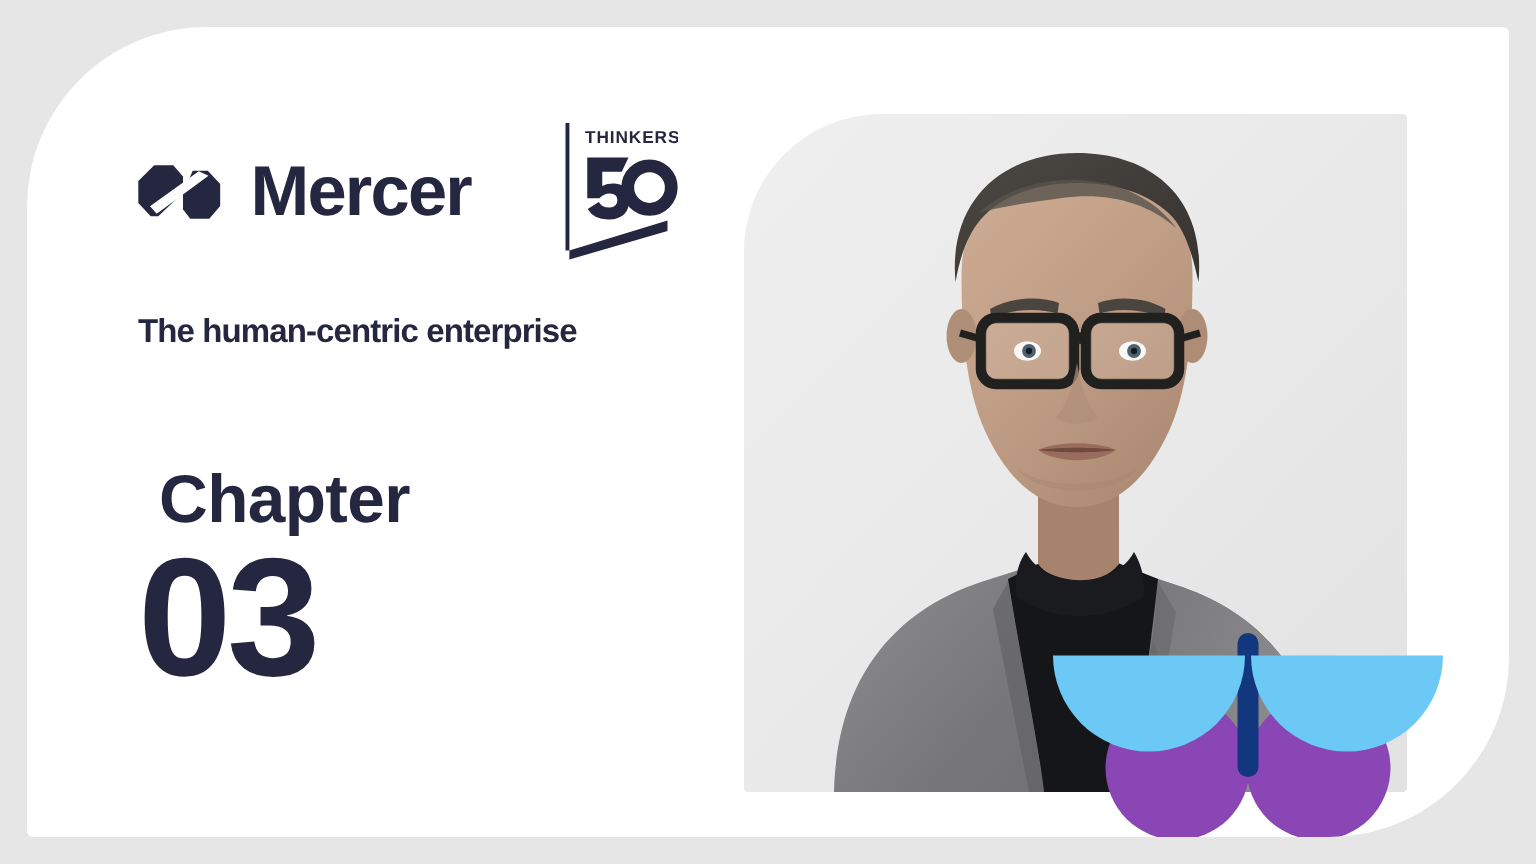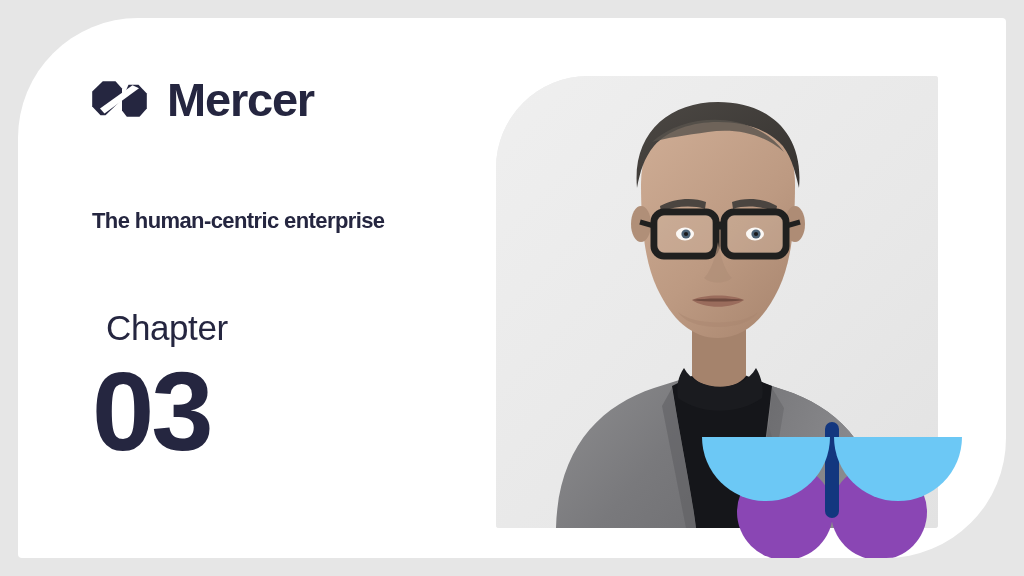--- a/index.html
+++ b/index.html
@@ -28,21 +28,21 @@
     border-bottom-left-radius:4px;
     overflow:hidden;
   }
 
   
   .logo-row {
     position:absolute;
     left:73px; top:58px;
     display:flex; align-items:center;
   }
-  .mercer-lockup { display:flex; align-items:center; gap:14px; }
+  .mercer-lockup { display:flex; align-items:flex-end; gap:14px; }
   .mercer-mark { width:62px; height:42px; display:block; }
   .mercer-word {
     font-size:47px;
     font-weight:700;
     letter-spacing:-1.2px;
     color:#252640;
     line-height:1;
     font-family:"Liberation Sans", sans-serif;
   }
 
@@ -62,22 +62,22 @@
     font-weight:700;
     line-height:1.32;
     letter-spacing:-0.6px;
     color:#252640;
   }
 
   
   .chapter-label {
     position:absolute;
     left:88px; top:292px;
-    font-size:35px;
-    font-weight:400;
+    font-size:45px;
+    font-weight:700;
     letter-spacing:-0.4px;
     color:#252640;
     line-height:1;
   }
   .chapter-number {
     position:absolute;
     left:74px; top:338px;
     font-size:112px;
     font-weight:700;
     letter-spacing:-3px;
@@ -121,20 +121,38 @@
         <span class="mercer-mark">
           <svg viewBox="0 0 62 42" xmlns="http://www.w3.org/2000/svg" aria-hidden="true">
             <path d="M11.8 2.2 L24.5 2.2 L31 9.6 L31 20.5 L14.5 36.2 L9.5 36.2 L1.2 27.4 L1.2 12.6 Z" fill="#252640"></path>
             <path d="M37.5 5.8 L47.5 5.8 L55.8 14.6 L55.8 29.4 L48.5 37.8 L35.8 37.8 L31 31.5 L31 20.5 Z" fill="#252640"></path>
             <path d="M9.0 29.5 L41.5 6.2 L48.0 9.2 L13.5 34.5 Z" fill="#ffffff"></path>
           </svg>
         </span>
         <span class="mercer-word">Mercer</span>
       </div>
 
+      <div class="thinkers50">
+        <svg viewBox="0 0 86 100" xmlns="http://www.w3.org/2000/svg" aria-hidden="true">
+
+          <rect x="11" y="6" width="2.6" height="85" fill="#252640"></rect>
+
+          <text x="24" y="19" font-family="Liberation Sans, sans-serif" font-size="11.5" font-weight="700" letter-spacing="0.6" fill="#252640">THINKERS</text>
+
+          <path d="M25.5 29 H53 L48.5 38.5 H35.5 V48 Q39 46.2 43.6 46.4
+                   Q53.5 46.8 53.5 57 Q53.5 70 40 70.4
+                   Q30 70.6 25.8 63.4 L33.2 58.6
+                   Q35.6 62.6 40.4 62.4 Q45.6 62.2 45.6 57.4
+                   Q45.6 53 40.4 53 Q36.4 53 33.6 56.2 H25.5 Z" fill="#252640"></path>
+
+          <circle cx="67" cy="49" r="14.5" fill="none" stroke="#252640" stroke-width="8.5"></circle>
+
+          <path d="M13.6 91 L79 71 L79 78 L13.6 97 Z" fill="#252640"></path>
+        </svg>
+      </div>
     </div>
 
     <h1 class="headline">The human-centric enterprise</h1>
 
     <div class="chapter-label">Chapter</div>
     <div class="chapter-number">03</div>
 
     <div class="photo">
       <svg viewBox="0 0 442 452" xmlns="http://www.w3.org/2000/svg" aria-hidden="true" preserveAspectRatio="xMidYMid slice">
         <defs>

